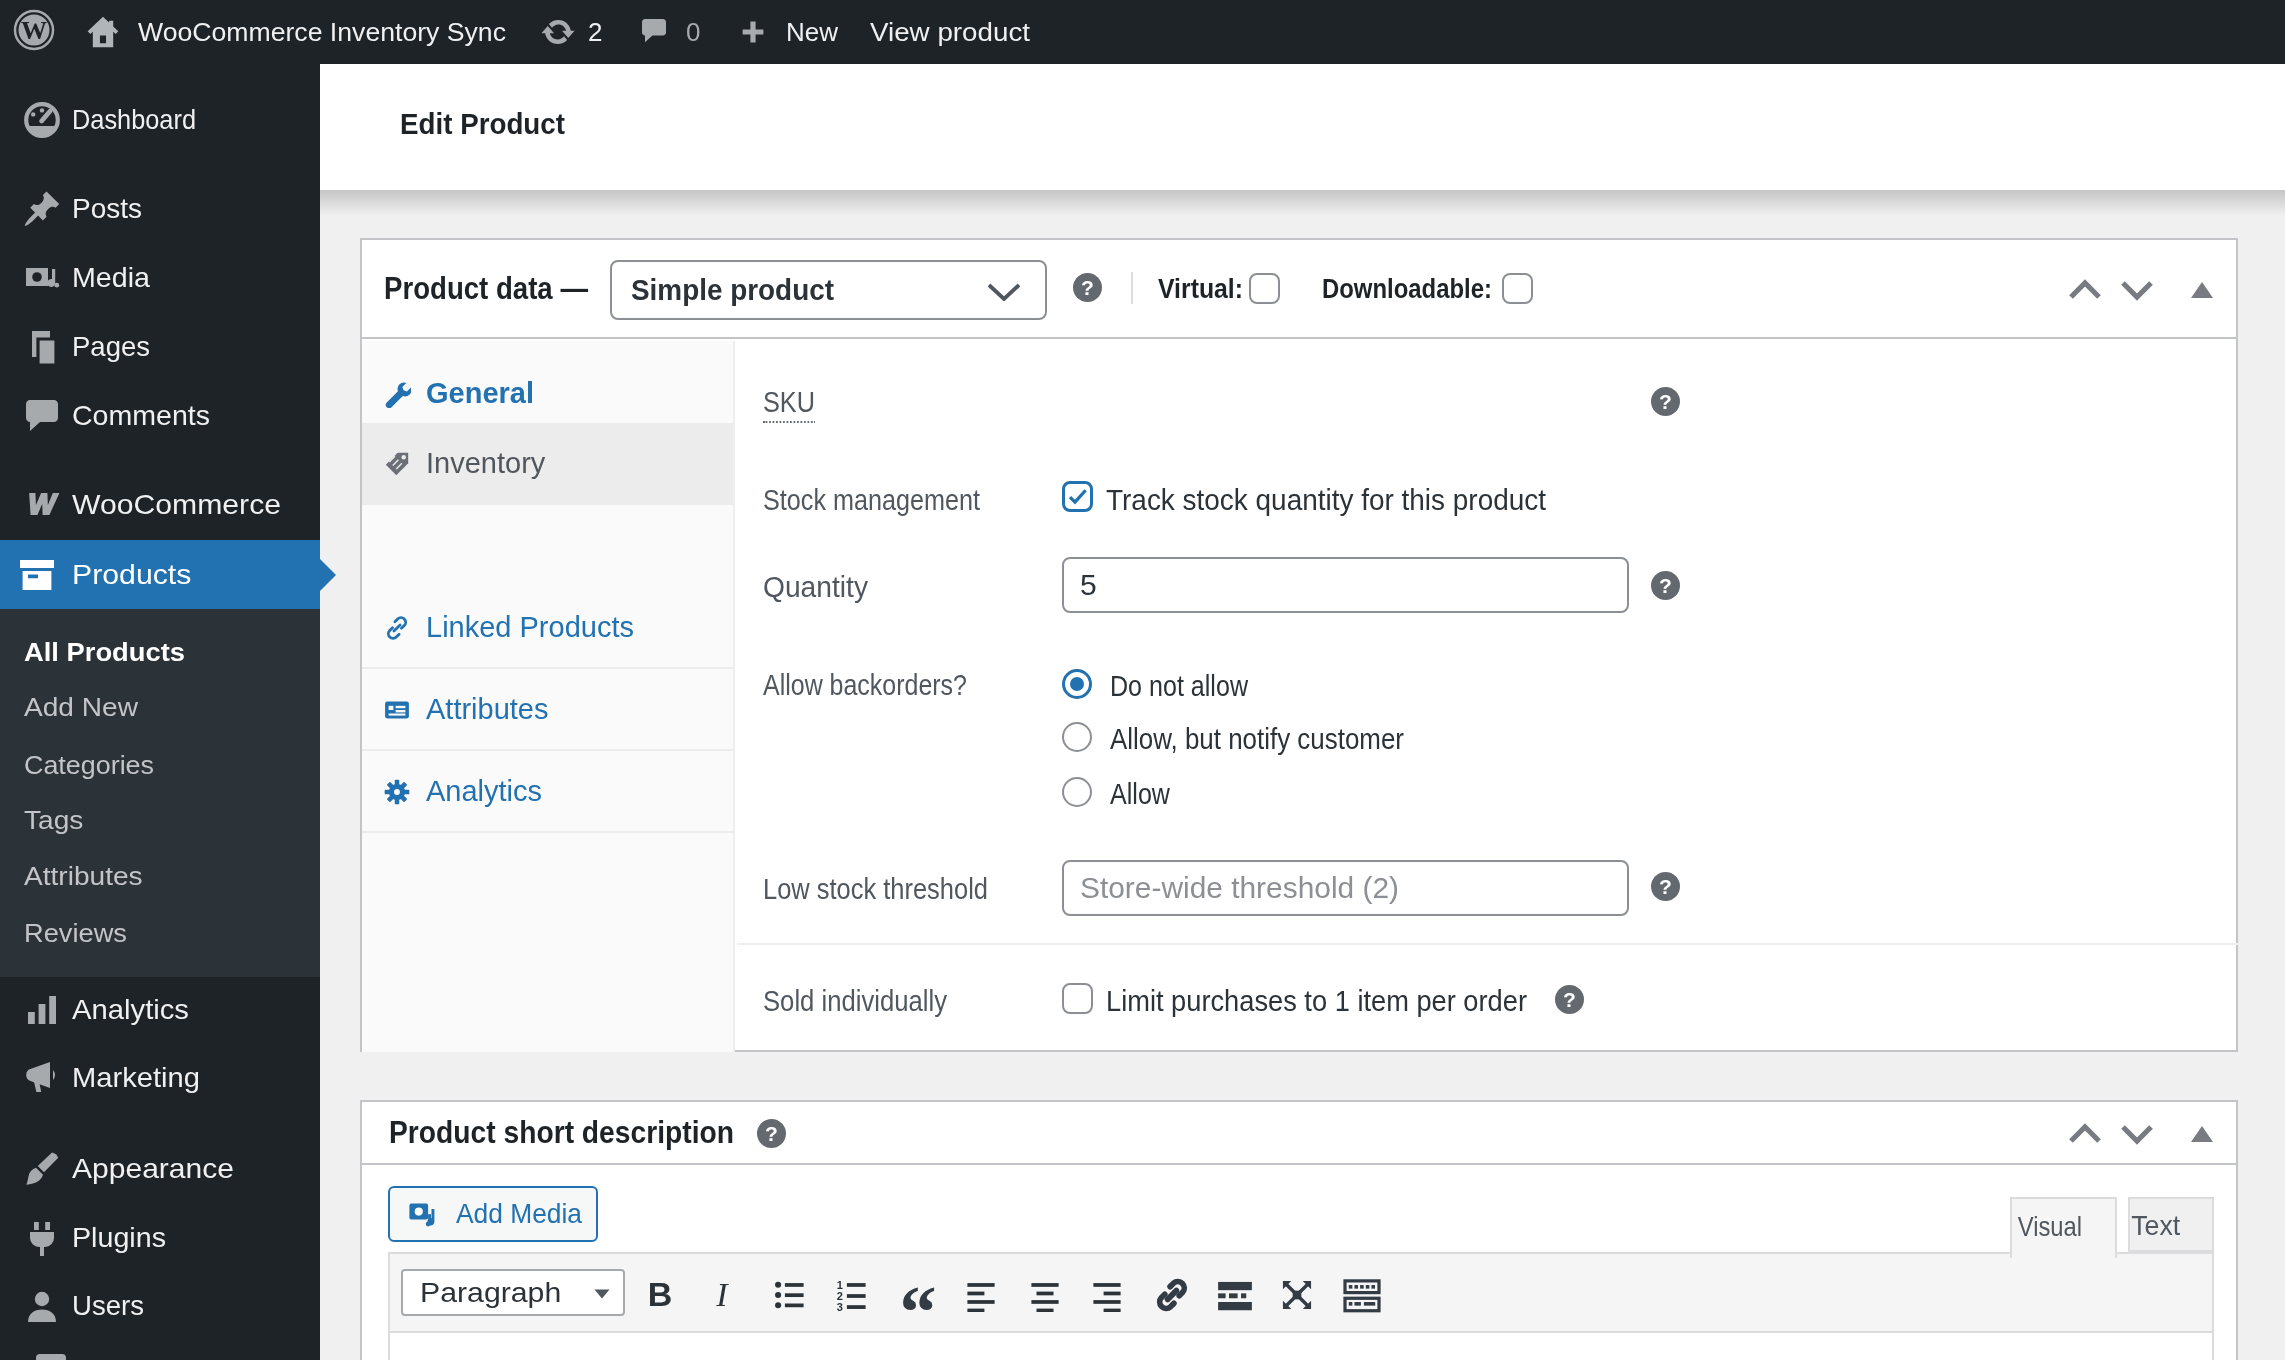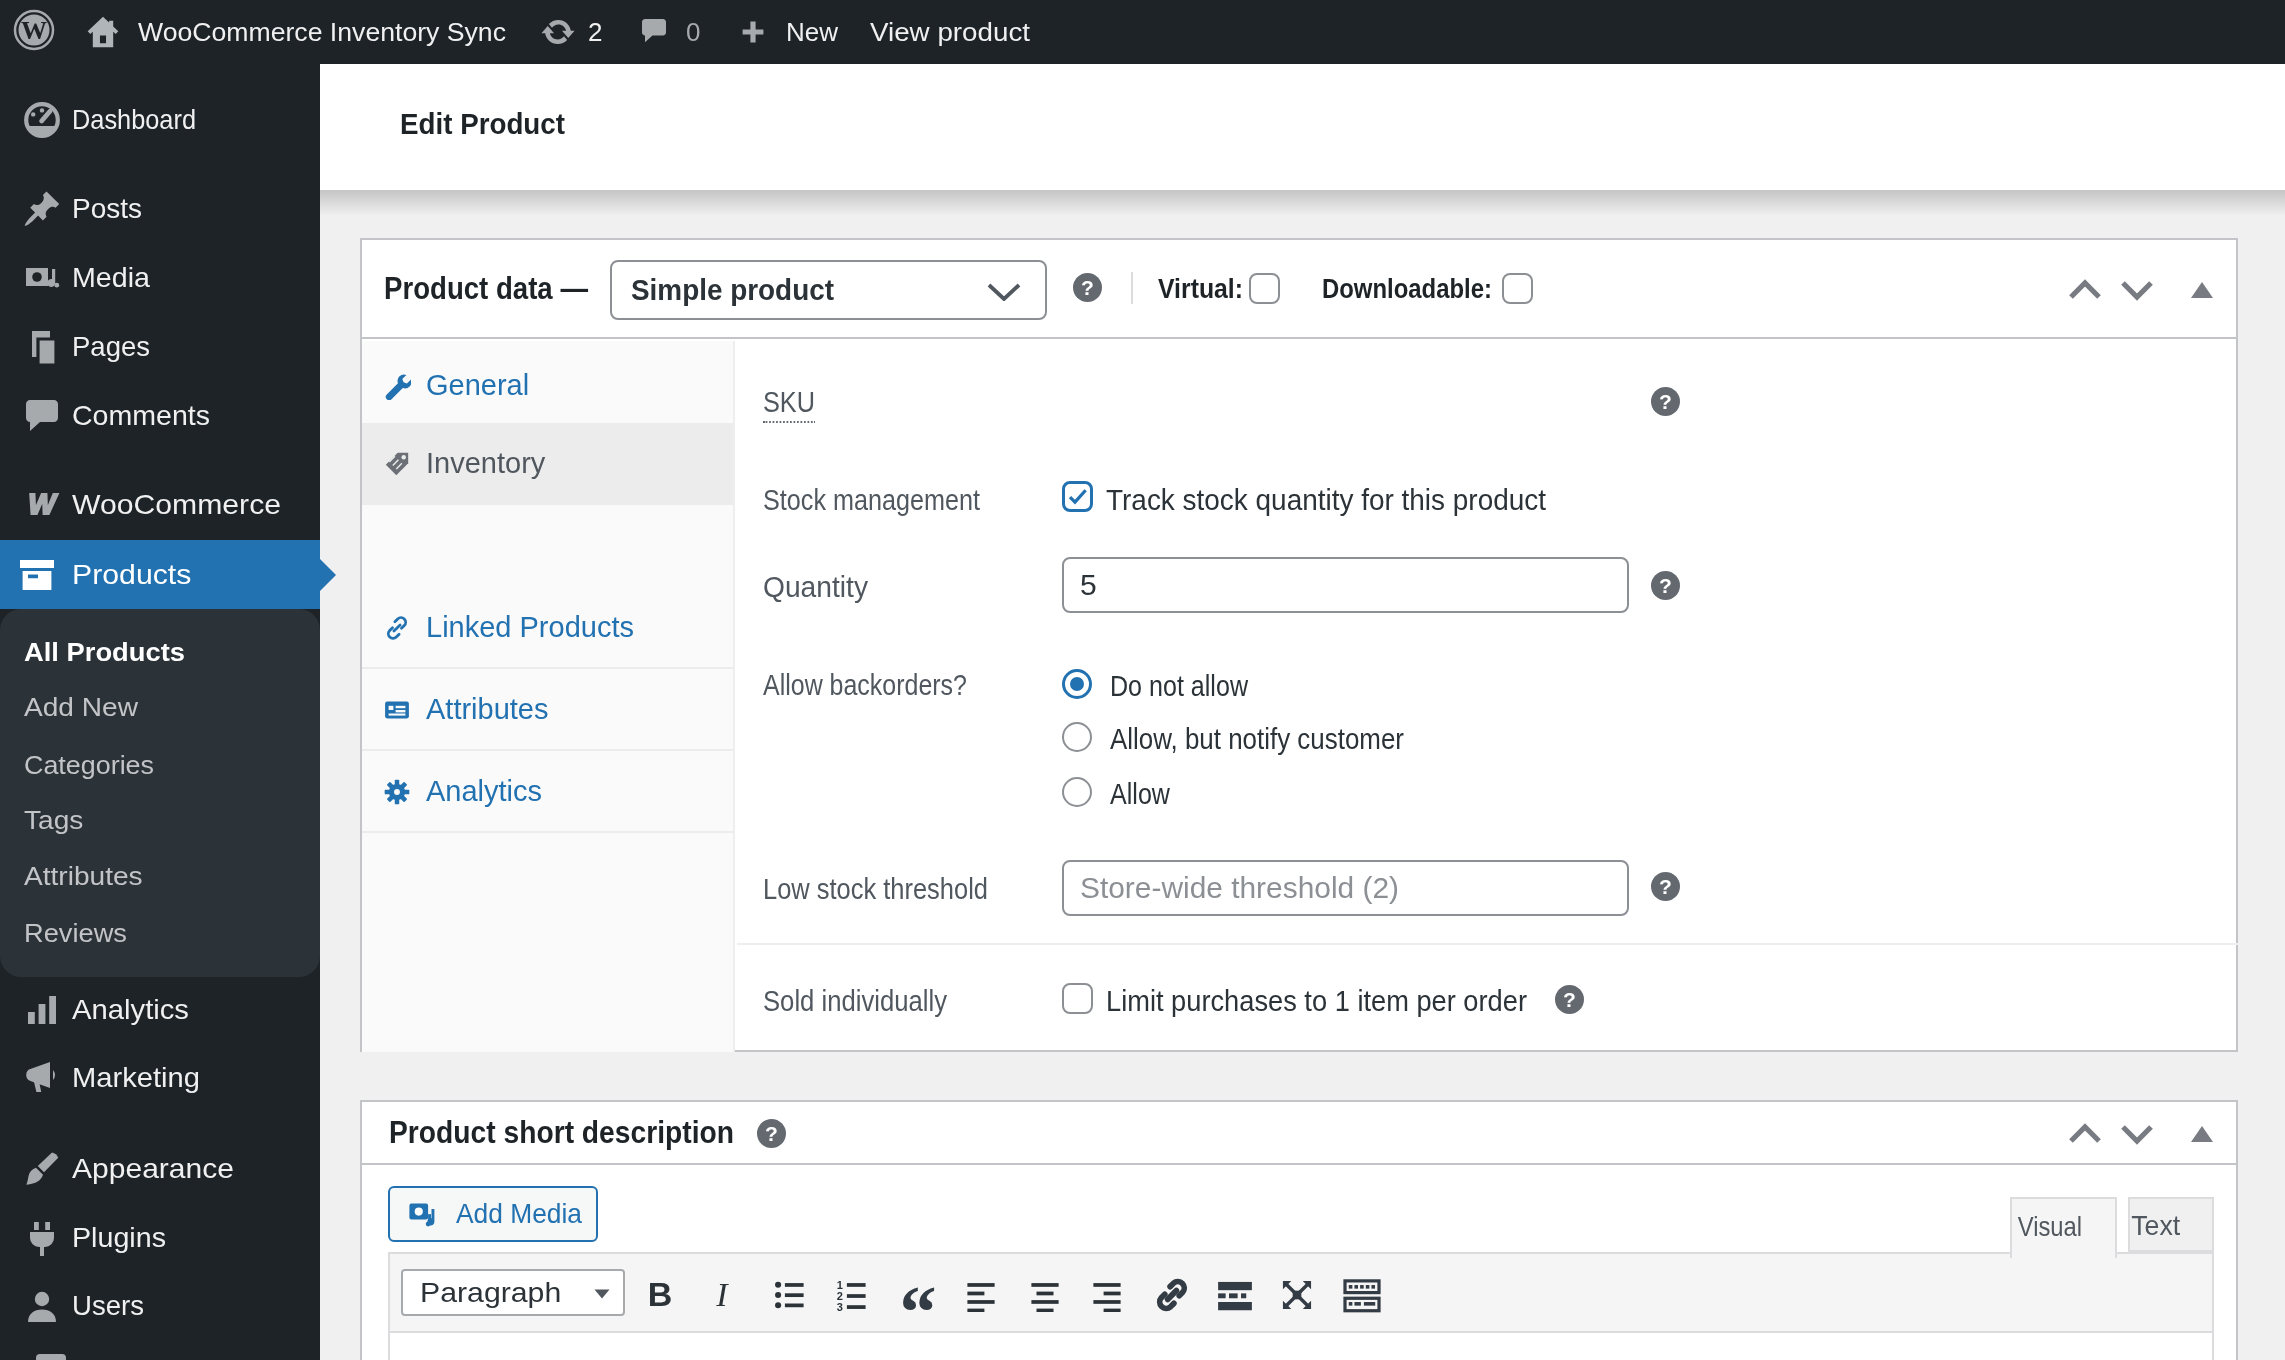--- a/index.html
+++ b/index.html
@@ -10,21 +10,21 @@
 
 #adminbar { position:absolute; left:0; top:0; width:2285px; height:64px; background:#1d2327; z-index:50; }
 #adminbar .txt { position:absolute; top:0; height:64px; line-height:64px; color:#f0f0f1; font-size:26px; white-space:nowrap; }
 #adminbar .gray { color:#a7aaad; }
 
 
 #sidebar { position:absolute; left:0; top:64px; width:320px; height:1296px; background:#1d2327; z-index:40; }
 .mitem { position:absolute; left:0; width:320px; height:68px; }
 .mitem .ic { position:absolute; left:22px; top:14px; width:40px; height:40px; }
 .mitem .lb { position:absolute; left:72px; top:0; height:68px; line-height:68px; font-size:28px; color:#f0f0f1; white-space:nowrap; }
-#submenu { position:absolute; left:0; top:545px; width:320px; height:368px; background:#2c3338;border-radius:21px; }
+#submenu { position:absolute; left:0; top:545px; width:320px; height:368px; background:#2c3338; }
 .smitem { position:absolute; left:24px; height:56px; line-height:56px; font-size:26px; color:#c3c4c7; white-space:nowrap; }
 #prodrow { position:absolute; left:0; top:476px; width:320px; height:69px; background:#2271b1; }
 #prodrow .arrow { position:absolute; left:320px; top:19px; width:0; height:0; border-top:16px solid transparent; border-bottom:16px solid transparent; border-left:16px solid #2271b1; }
 
 
 #topwhite { position:absolute; left:320px; top:64px; width:1965px; height:126px; background:#fff; z-index:30; }
 #topshadow { position:absolute; left:320px; top:190px; width:1965px; height:26px; background:linear-gradient(180deg, rgba(0,0,0,0.18), rgba(0,0,0,0)); }
 #topwhite h1 { position:absolute; left:80px; top:0; height:126px; line-height:120px; font-size:30px; font-weight:bold; color:#1d2327; }
 
 
@@ -226,21 +226,21 @@
       </svg>
     <svg class="abs" style="left:1757px;top:38px;" width="36" height="24" viewBox="0 0 18 12">
         <path fill="none" stroke="#787c82" stroke-width="2.6" d="M2 2.5 L9 9.5 l7-7"></path>
       </svg>
     <svg class="abs" style="left:1827px;top:40px;" width="26" height="20" viewBox="0 0 13 10">
         <path fill="#787c82" d="M6.5 1 L12 9 H1 z"></path>
       </svg>
   </div>
 
   <div id="tabs">
-    <div class="tab" style="top:4px;">
+    <div class="tab" style="top:12px;font-weight:bold;">
       <svg class="ic" viewBox="0 0 20 20">
           <path fill="#2271b1" d="M16.7 2.1 a4.6 4.6 0 0 0-6 5.9 l-8 8 a2.4 2.4 0 0 0 3.4 3.4 l8-8 a4.6 4.6 0 0 0 5.9-6 l-2.9 2.9 -2.4-.9 -.9-2.4 z"></path>
         </svg>
       <div class="lb">General</div>
     </div>
     <div class="tab active" style="top:82px;">
       <svg class="ic" viewBox="0 0 20 20">
           <path fill="#6c7076" d="M10.5 2 H18 v7.5 L9.5 18 2 10.5 z"></path>
           <circle cx="14.8" cy="5.2" r="1.6" fill="#ececec"></circle>
           <g stroke="#ececec" stroke-width="1">

